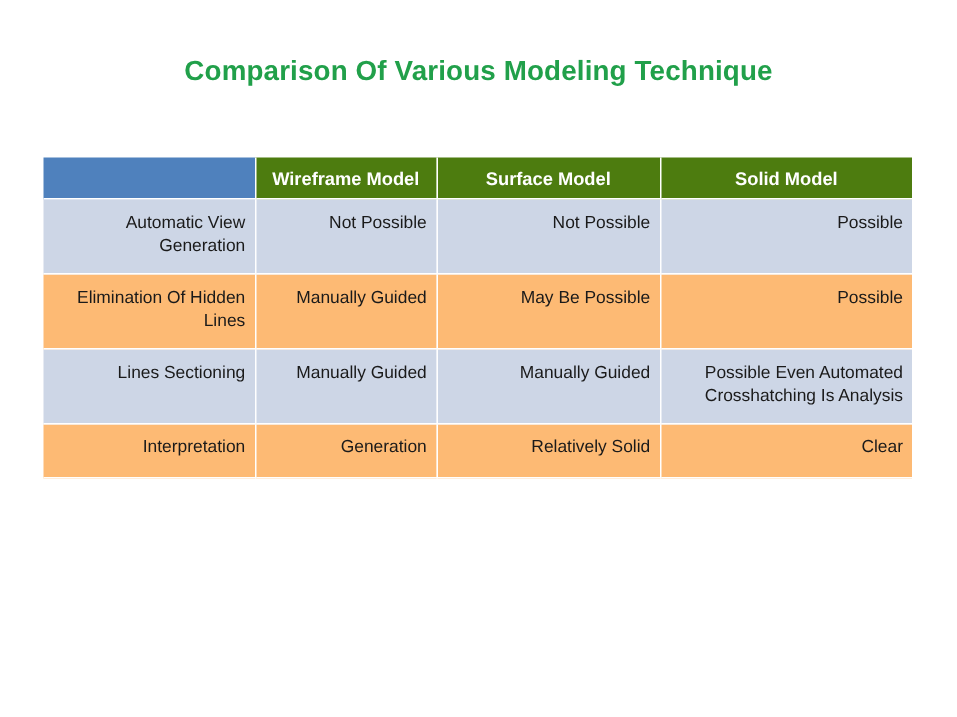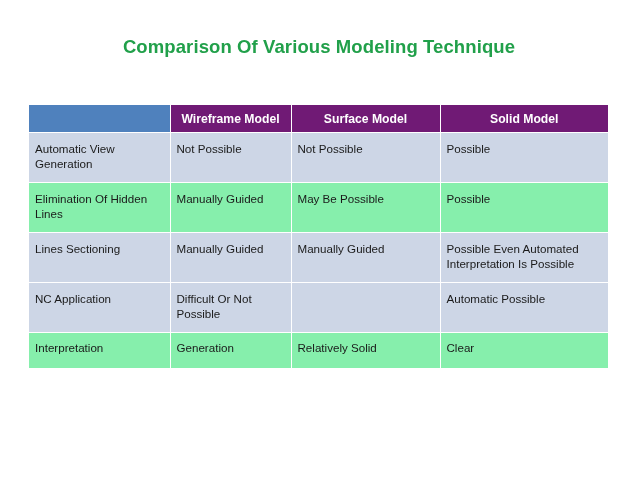--- a/index.html
+++ b/index.html
@@ -40,46 +40,46 @@
     table-layout: fixed;
     font-size: 11.6px;
     color: #1a1a1a;
   }
   #comparison-table col.c0 { width: 141px; }
   #comparison-table col.c1 { width: 121px; }
   #comparison-table col.c2 { width: 149px; }
   #comparison-table col.c3 { width: 168px; }
 
   #comparison-table thead th {
-    background: #701a75;
+    background: #4d7c0f;
     color: #ffffff;
     font-weight: bold;
     font-size: 12.2px;
     height: 27px;
     padding: 0 4px;
     text-align: center;
     vertical-align: middle;
     border-right: 1.4px solid #ffffff;
     border-bottom: 1.4px solid #ffffff;
   }
   #comparison-table thead th:last-child { border-right: none; }
   #comparison-table thead th.corner { background: #4F81BD; }
 
   #comparison-table tbody td {
-    text-align: left;
+    text-align: right;
     vertical-align: top;
     padding: 9px 6px 0 6px;
     line-height: 1.28;
     border-right: 1.4px solid #ffffff;
     border-bottom: 1.4px solid #ffffff;
     white-space: pre-line;
   }
   #comparison-table tbody td:last-child { border-right: none; }
   #comparison-table tbody tr.band-a td { background: #CDD6E6; }
-  #comparison-table tbody tr.band-b td { background: #86efac; }
+  #comparison-table tbody tr.band-b td { background: #fdba74; }
   #comparison-table tbody tr.tall td { height: 40px; }
   #comparison-table tbody tr.short td { height: 27px; padding-top: 8px; }
 </style>
 </head>
 <body>
 
 <div id="slide">
 
   <div id="page-title">Comparison Of Various Modeling Technique</div>
 
@@ -114,31 +114,24 @@
         <td>Manually Guided</td>
         <td>May Be Possible</td>
         <td>Possible</td>
       </tr>
 
       <tr class="band-a tall">
         <td>Lines Sectioning</td>
         <td>Manually Guided</td>
         <td>Manually Guided</td>
         <td>Possible Even Automated
-Interpretation Is Possible</td>
+Crosshatching Is Analysis</td>
       </tr>
 
 
-      <tr class="band-a tall">
-        <td>NC  Application</td>
-        <td>Difficult Or Not
-Possible</td>
-        <td></td>
-        <td>Automatic Possible</td>
-      </tr>
 
       <tr class="band-b short">
         <td>Interpretation</td>
         <td>Generation</td>
         <td>Relatively Solid</td>
         <td>Clear</td>
       </tr>
 
     </tbody>
   </table>

